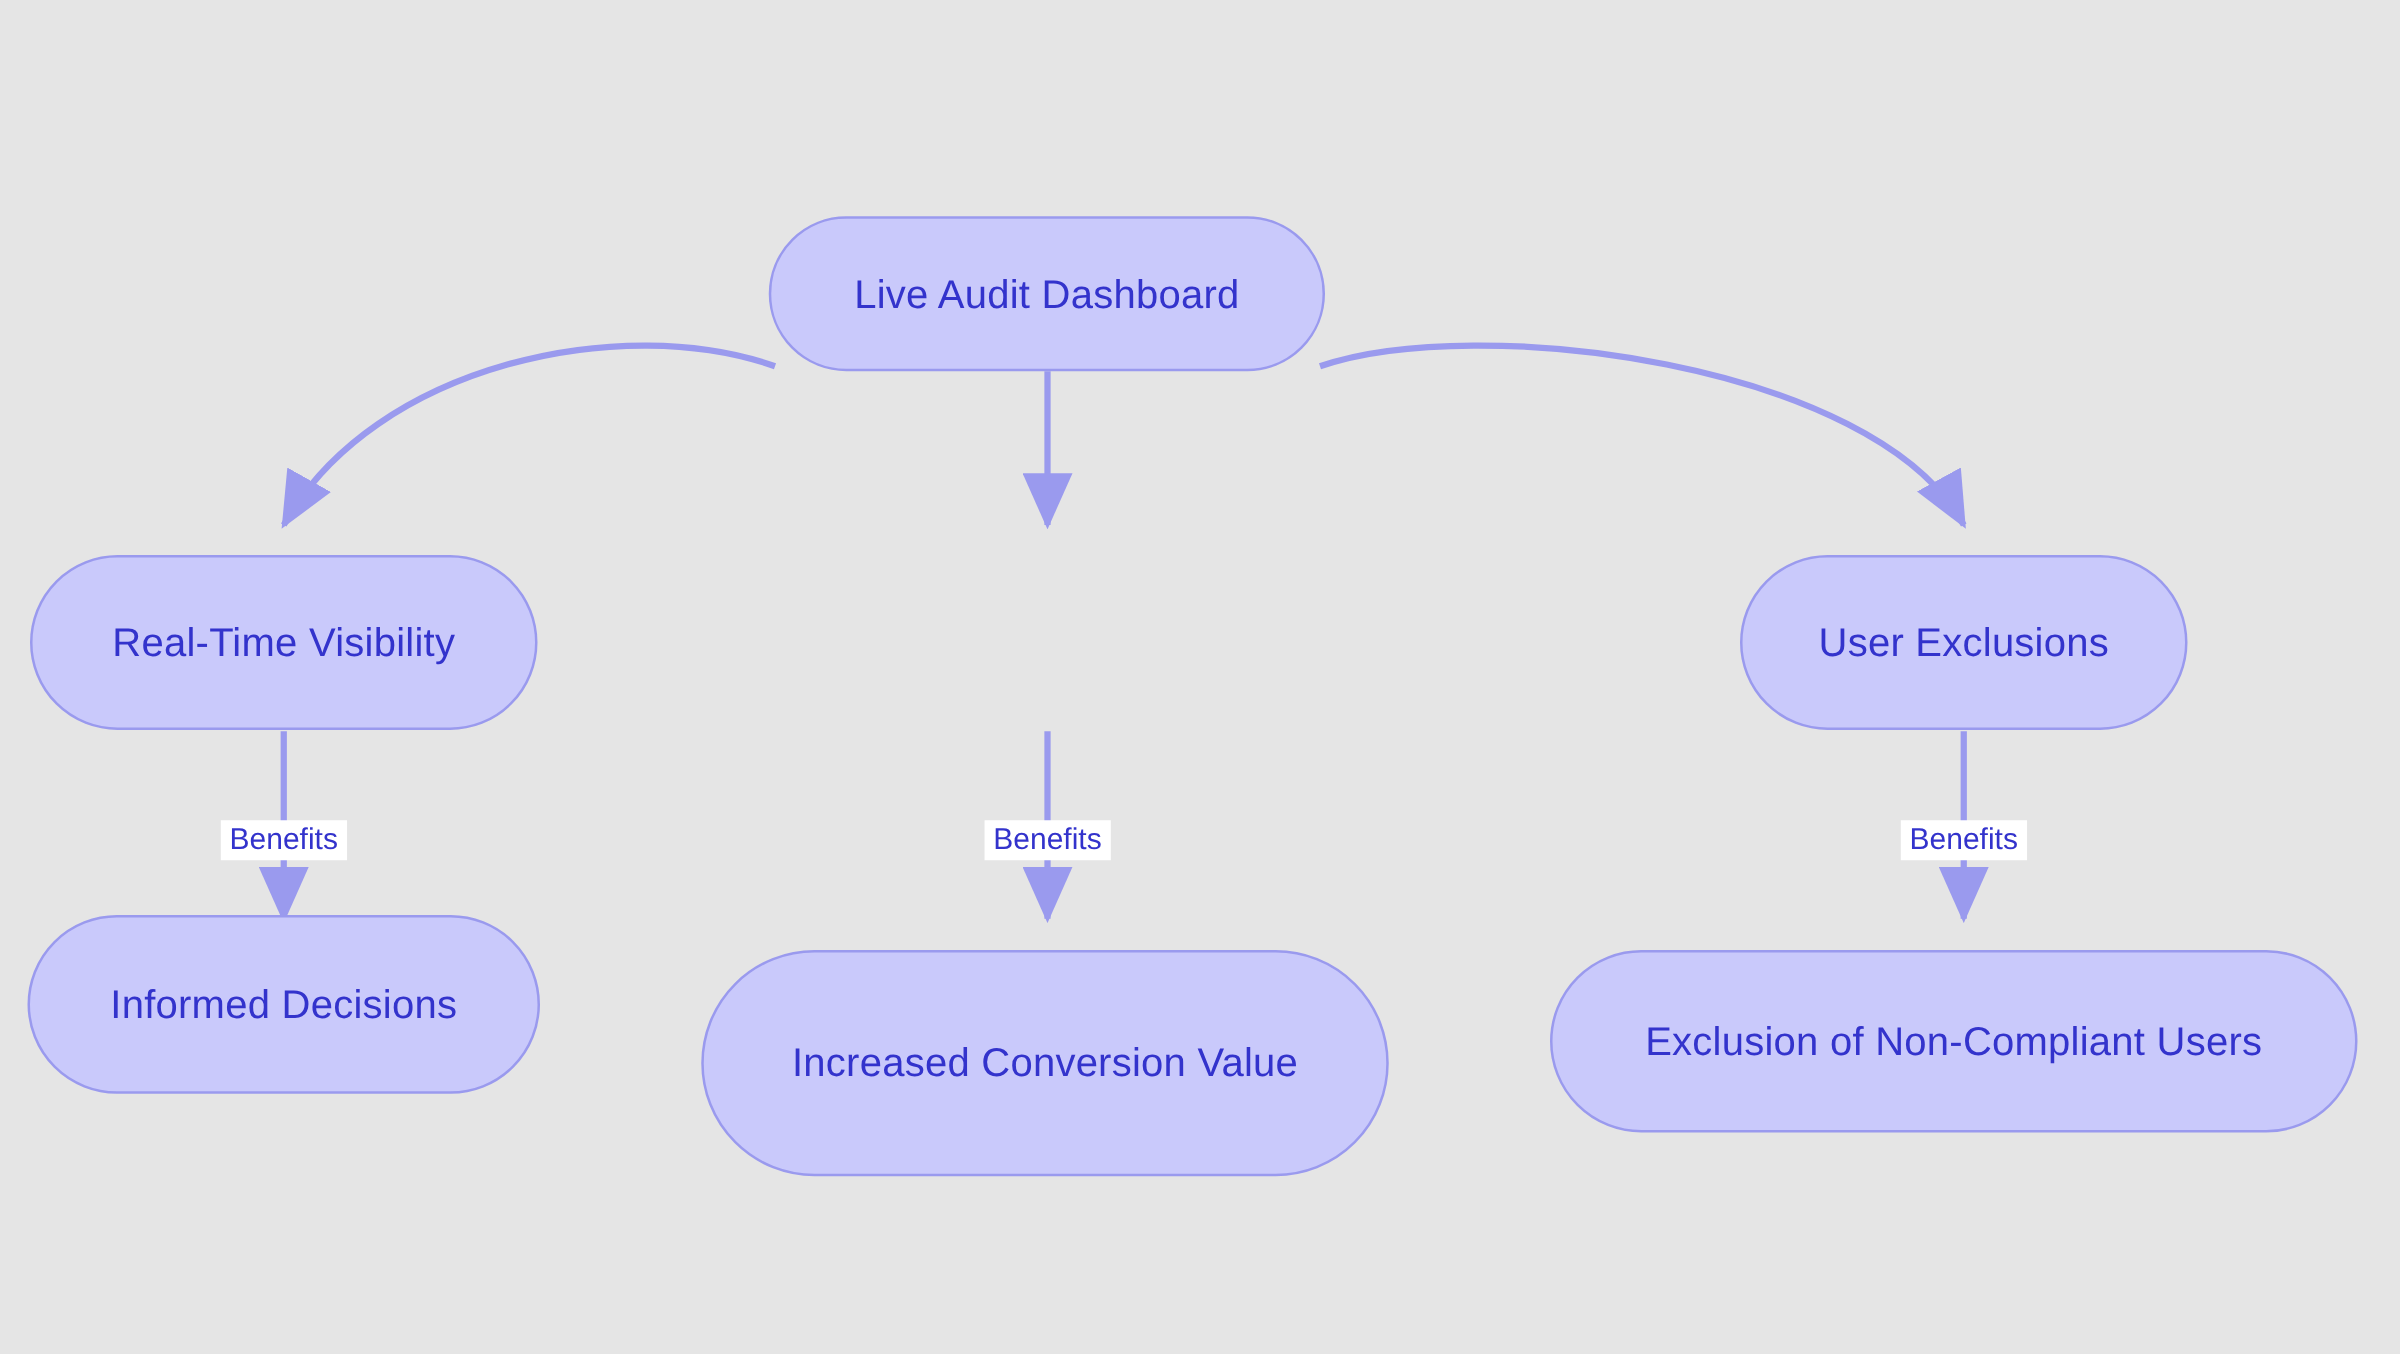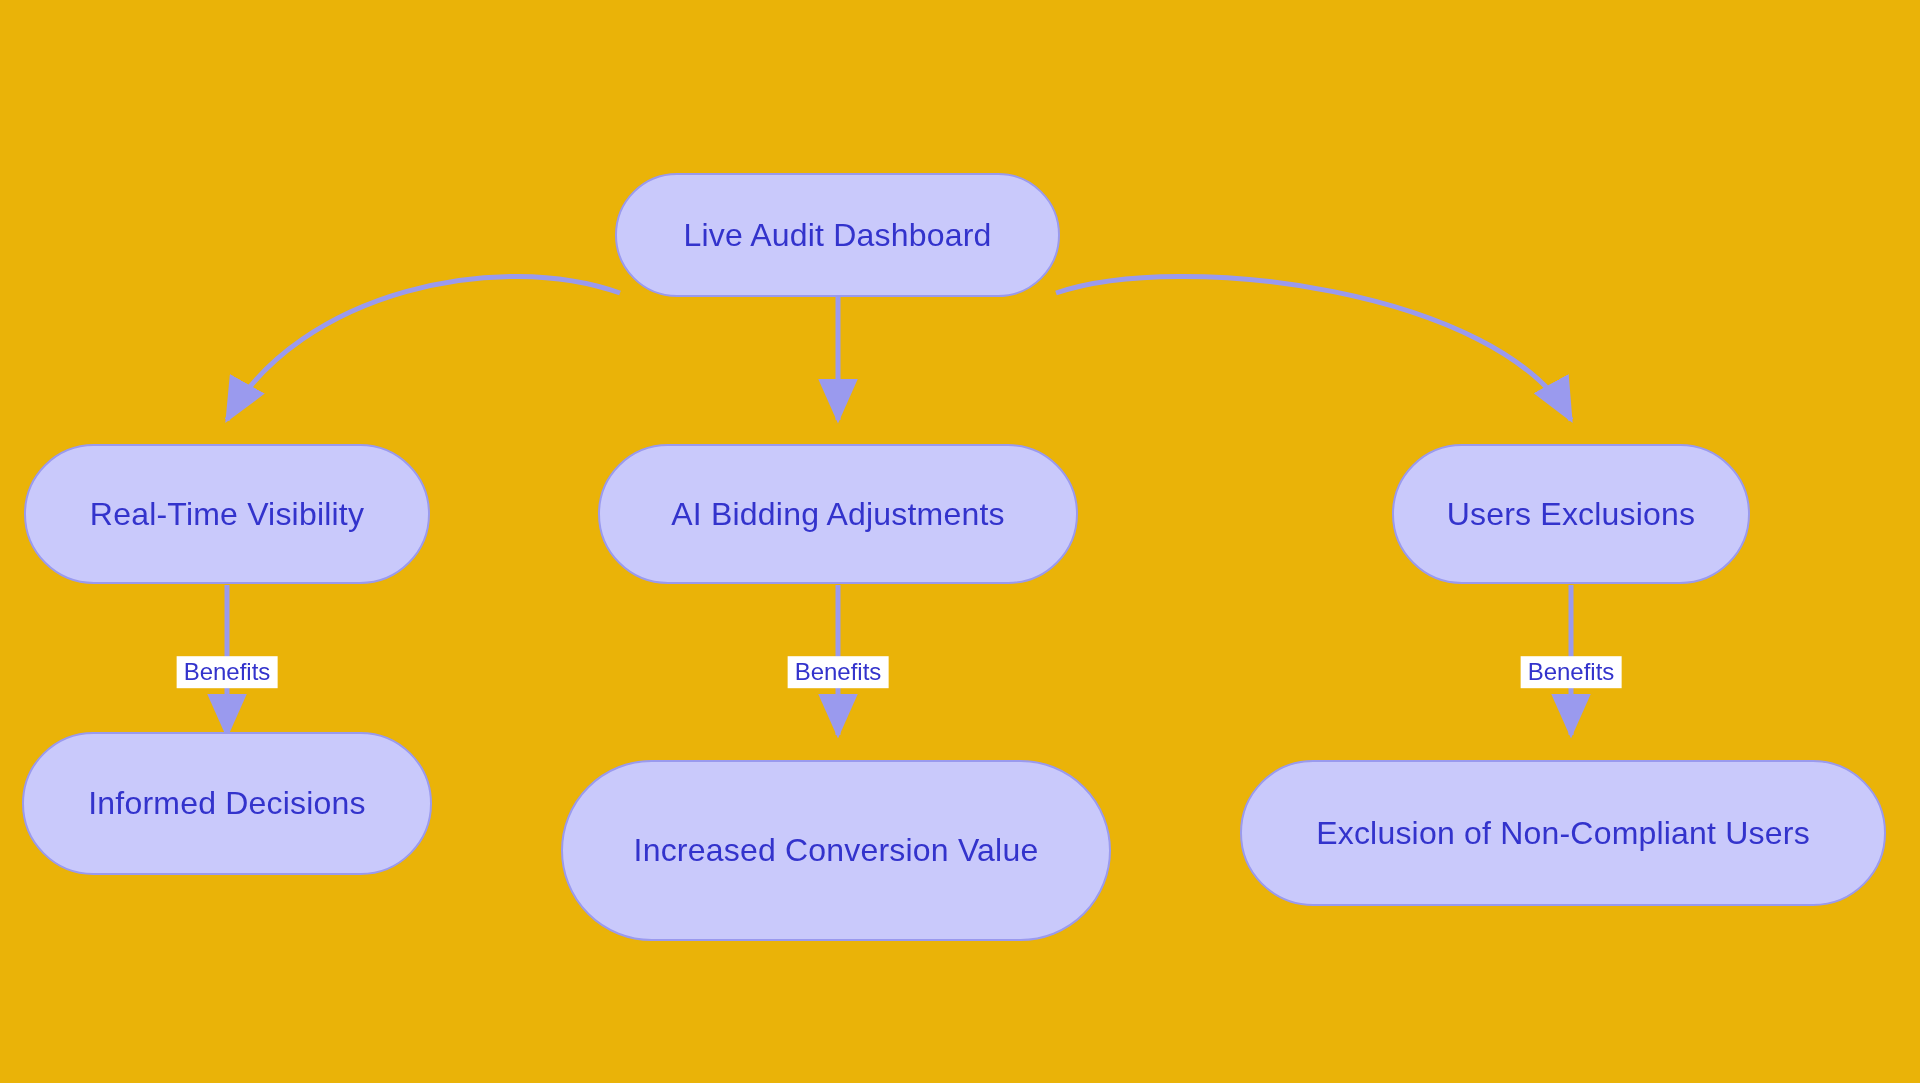--- a/index.html
+++ b/index.html
@@ -11,21 +11,21 @@
   body {
     width: 1920px;
     height: 1083px;
     font-family: "Liberation Sans", sans-serif;
     overflow: hidden;
   }
   #canvas {
     position: relative;
     width: 1920px;
     height: 1083px;
-    background: #eab308;
+    background: #e5e5e5;
   }
   #edge-layer {
     position: absolute;
     left: 0;
     top: 0;
     width: 1920px;
     height: 1083px;
     pointer-events: none;
   }
   .node {
@@ -85,26 +85,23 @@
   </svg>
 
   <div class="node" style="left:615px; top:173px; width:445px; height:124px;">
     <span class="node-label">Live Audit Dashboard</span>
   </div>
 
   <div class="node" style="left:24px; top:444px; width:406px; height:140px;">
     <span class="node-label">Real-Time Visibility</span>
   </div>
 
-  <div class="node" style="left:598px; top:444px; width:480px; height:140px;">
-    <span class="node-label">AI Bidding Adjustments</span>
-  </div>
 
   <div class="node" style="left:1392px; top:444px; width:358px; height:140px;">
-    <span class="node-label">Users Exclusions</span>
+    <span class="node-label">User Exclusions</span>
   </div>
 
   <div class="node" style="left:22px; top:732px; width:410px; height:143px;">
     <span class="node-label">Informed Decisions</span>
   </div>
 
   <div class="node" style="left:561px; top:760px; width:550px; height:181px;">
     <span class="node-label">Increased Conversion Value</span>
   </div>
 

